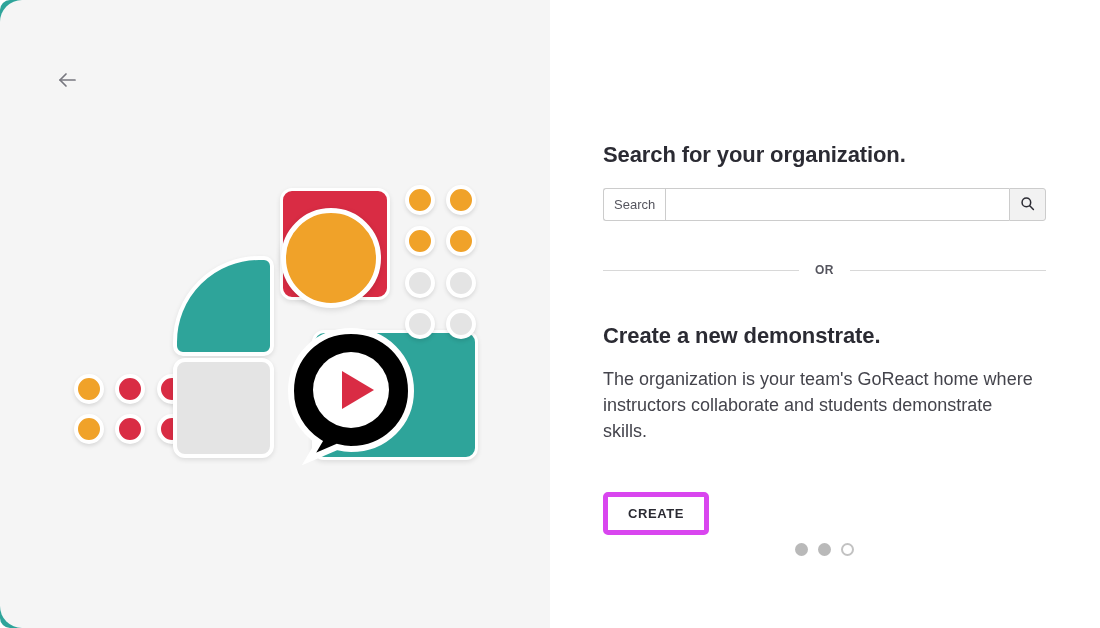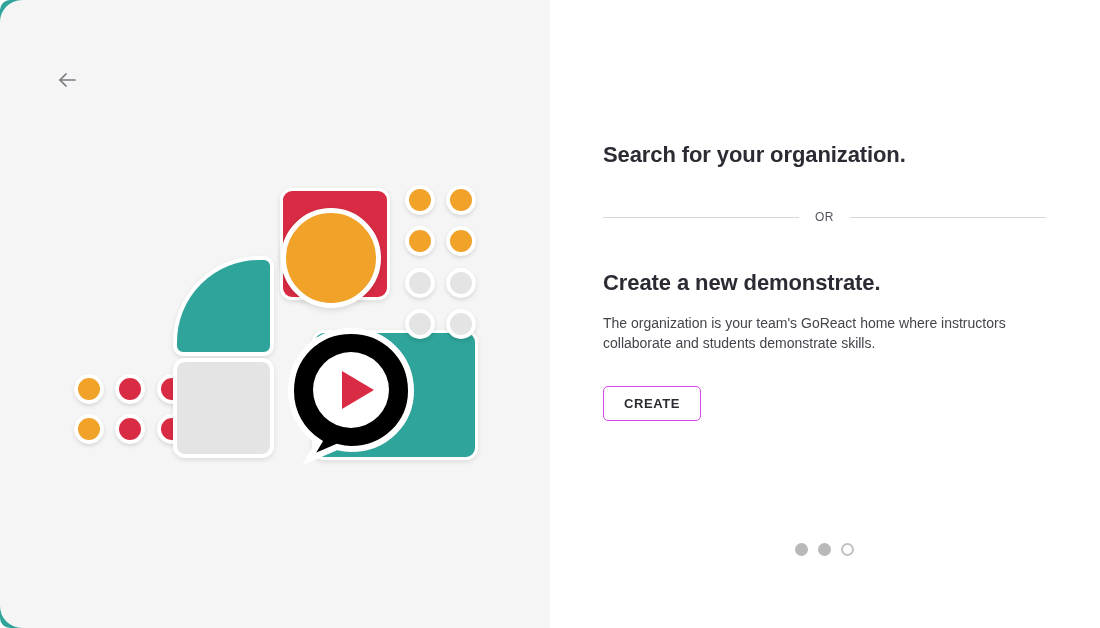--- a/index.html
+++ b/index.html
@@ -180,43 +180,43 @@
 
   .or-divider {
     display: flex; align-items: center;
     margin-top: 42px;
     width: 443px;
   }
   .or-divider .line { flex: 1; height: 1px; background: #d8d8d8; }
   .or-divider .or-text {
     padding: 0 16px;
     font-size: 12px;
-    font-weight: normal;
+    font-weight: bold;
     color: #55555e;
     letter-spacing: 0.4px;
     text-align: right;
   }
 
   .create-block { margin-top: 46px; }
   .body-text {
     margin-top: 17px;
-    font-size: 14px;
+    font-size: 18px;
     line-height: 1.45;
     color: #44444c;
     width: 430px;
   }
   .create-button {
-    margin-top: 32px;
+    margin-top: 48px;
     padding: 9px 20px;
     font-size: 13px;
     font-weight: bold;
     letter-spacing: 0.6px;
     color: #2b2b33;
     background: #ffffff;
-    border: 1px solid #d946ef;
+    border: 5px solid #d946ef;
     border-radius: 5px;
     cursor: pointer;
     font-family: "Liberation Sans", sans-serif;
   }
 
   .pager {
     position: absolute;
     left: 0; top: 543px;
     width: 443px;
     display: flex; align-items: center; justify-content: center;
@@ -285,20 +285,32 @@
       </div>
 
     </div>
   </div>
 
   <div class="right-panel">
     <div class="right-inner">
 
       <h1 class="heading search-head">Search for your organization.</h1>
 
+      <div class="search-row">
+        <span class="search-addon">Search</span>
+        <input class="search-input" type="text" placeholder="" style="">
+        <button class="search-btn">
+          <span>
+            <svg width="15" height="15" viewBox="0 0 16 16" fill="none" stroke="#2b2b33" stroke-width="1.6" stroke-linecap="round">
+              <circle cx="6.8" cy="6.8" r="4.6"></circle>
+              <line x1="10.4" y1="10.4" x2="14.3" y2="14.3"></line>
+            </svg>
+          </span>
+        </button>
+      </div>
 
       <div class="or-divider">
         <span class="line"></span>
         <span class="or-text">OR</span>
         <span class="line"></span>
       </div>
 
       <div class="create-block">
         <h1 class="heading create-head">Create a new demonstrate.</h1>
         <p class="body-text">The organization is your team's GoReact home where instructors collaborate and students demonstrate skills.</p>

